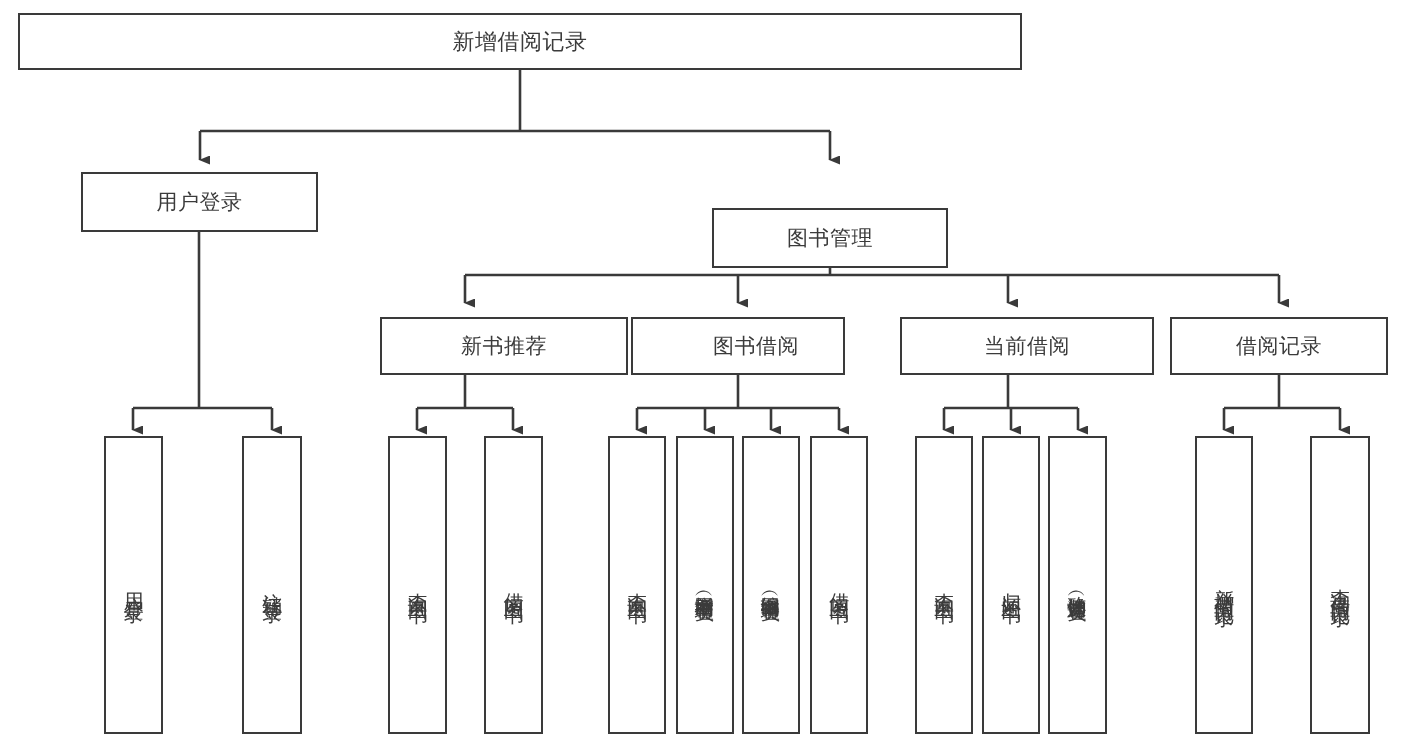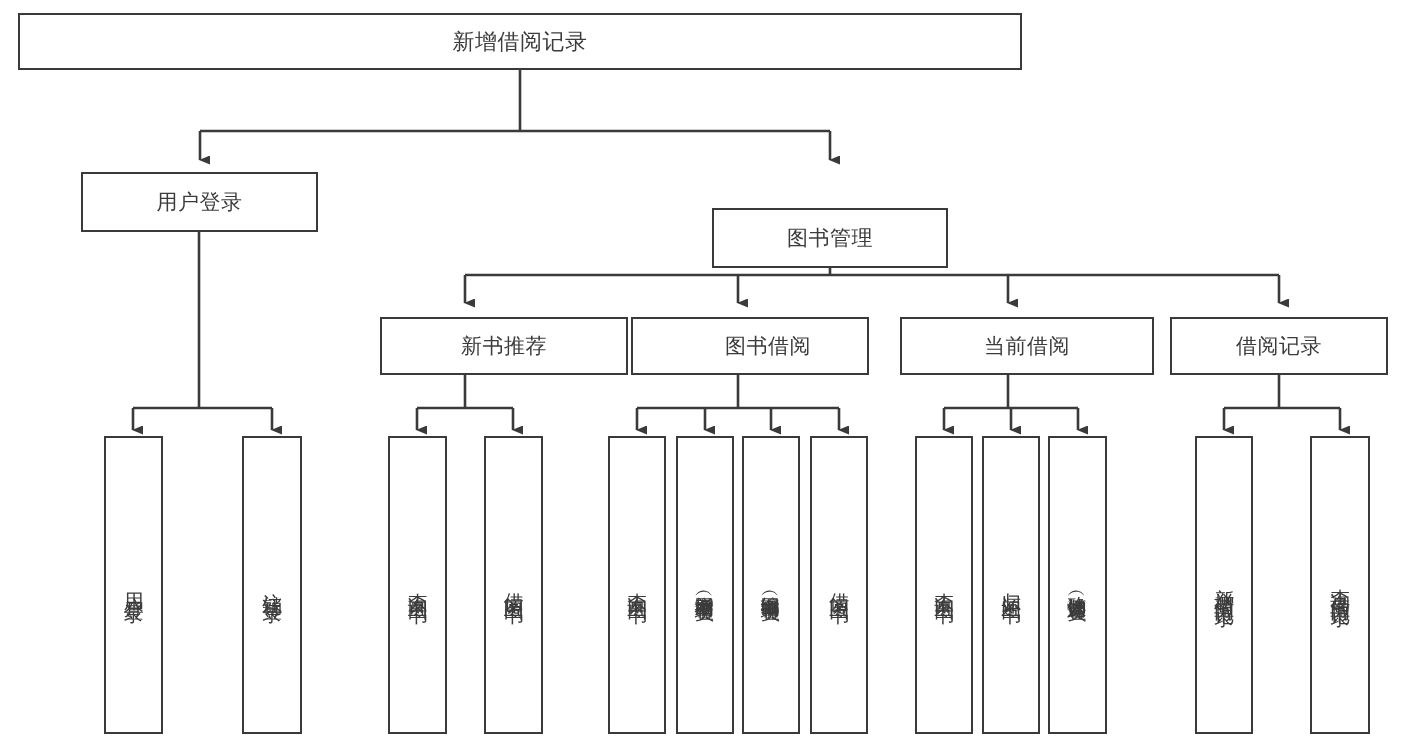--- a/index.html
+++ b/index.html
@@ -127,21 +127,21 @@
   <div class="node" style="left:81px; top:172px; width:237px; height:60px;">
     <span class="node-label">用户登录</span>
   </div>
   <div class="node" style="left:712px; top:172px; width:236px; height:60px;margin-top:36px;">
     <span class="node-label">图书管理</span>
   </div>
 
   <div class="node" style="left:360px; top:317px; width:248px; height:58px;margin-left:20px;">
     <span class="node-label">新书推荐</span>
   </div>
-  <div class="node" style="left:631px; top:317px; width:238px; height:58px;padding-left:36px;">
+  <div class="node" style="left:631px; top:317px; width:214px; height:58px;padding-left:36px;">
     <span class="node-label">图书借阅</span>
   </div>
   <div class="node" style="left:900px; top:317px; width:254px; height:58px;">
     <span class="node-label">当前借阅</span>
   </div>
   <div class="node" style="left:1170px; top:317px; width:218px; height:58px;align-items:center;">
     <span class="node-label">借阅记录</span>
   </div>
 
   <div class="node vertical" style="left:104px; top:436px; width:59px; height:298px;">

